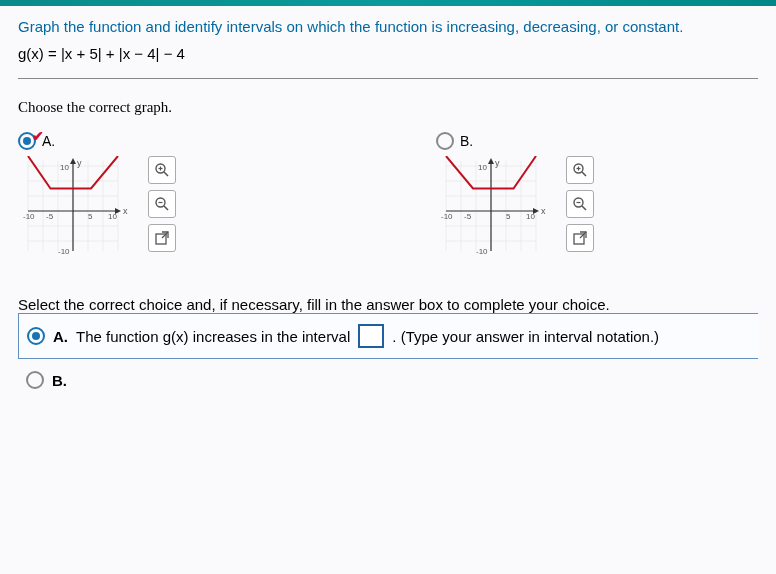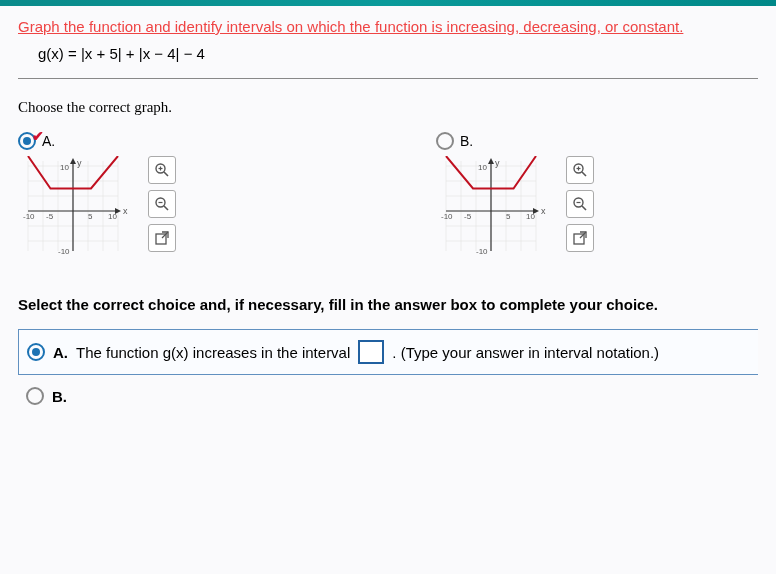--- a/index.html
+++ b/index.html
@@ -16,27 +16,25 @@
     height: 6px;
     background: linear-gradient(to right, #0a8a8a, #0a9a9a, #088);
   }
   .content {
     padding: 12px 18px 0 18px;
     background: #fafafc;
     min-height: 560px;
   }
   .question-text {
     font-size: 15px;
-    color: #ef4444;
+    color: #0369a1;
     margin-bottom: 10px;
-    text-decoration: underline;
   }
   .equation {
     font-size: 15px;
-    margin-left: 20px;
     margin-bottom: 16px;
   }
   .hr {
     border: none;
     border-top: 1px solid #888;
     margin: 8px 0 20px 0;
   }
   .prompt {
     font-size: 15px;
     margin-bottom: 16px;
@@ -113,22 +111,20 @@
     background: #fff;
     display: flex;
     align-items: center;
     justify-content: center;
     font-size: 14px;
     cursor: pointer;
     color: #444;
   }
   .select-text {
     font-size: 15px;
-    margin-bottom: 16px;
-    font-weight: bold;
   }
   .answer-block {
     border: 1px solid #6090c0;
     padding: 10px 8px;
     margin-bottom: 12px;
     display: flex;
     align-items: center;
     gap: 8px;
     font-size: 15px;
     background: #fafcff;

